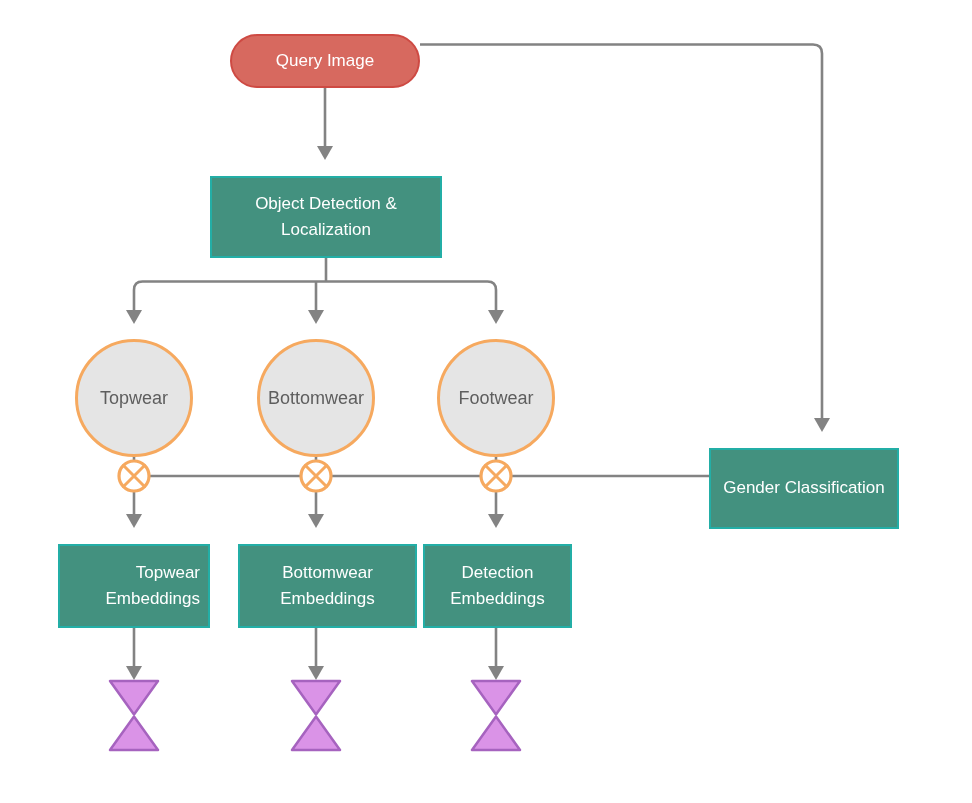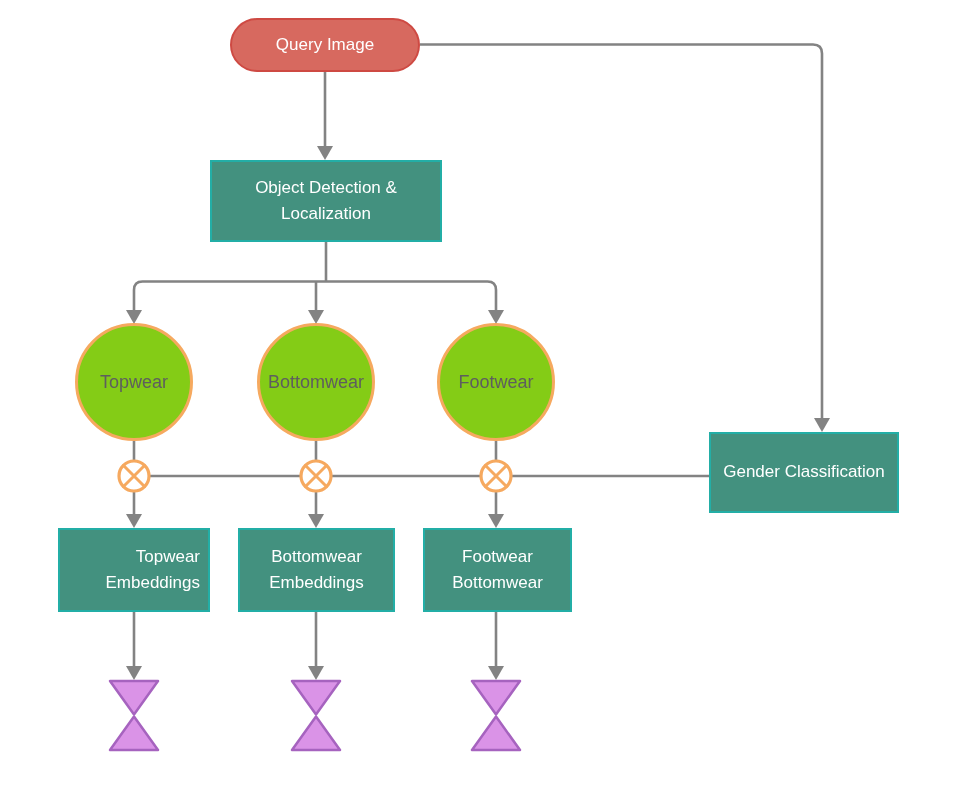--- a/index.html
+++ b/index.html
@@ -15,38 +15,38 @@
     position:relative;width:972px;height:803px;background:#ffffff;overflow:hidden;
     font-family:"Liberation Sans",sans-serif;
   }
   .layer{position:absolute;left:0;top:0;}
   .line{stroke:var(--connector-gray);stroke-width:2.6;fill:none;}
   .arrow{fill:var(--connector-gray);stroke:none;}
   .mult-c{fill:#ffffff;stroke:var(--orange);stroke-width:3.2;}
   .mult-x{stroke:var(--orange);stroke-width:3;fill:none;stroke-linecap:round;}
   .hg{fill:var(--purple-fill);stroke:var(--purple-border);stroke-width:2.5;stroke-linejoin:round;}
   .node{position:absolute;display:flex;align-items:center;justify-content:center;
-        text-align:center;box-sizing:border-box;}
+        text-align:center;box-sizing:border-box;margin-top:16px;}
   .pill{
     left:230px;top:18px;width:190px;height:54px;border-radius:28px;
     background:var(--red-fill);border:2px solid var(--red-border);
     color:#ffffff;font-size:17px;
   }
   .tealbox{
     background:var(--teal-fill);border:2px solid var(--teal-border);
     color:#ffffff;font-size:17px;line-height:1.55;padding:4px 8px;
   }
   .objdet{left:210px;top:160px;width:232px;height:82px;}
   .gender{left:709px;top:432px;width:190px;height:81px;}
   .emb1{left:58px;top:528px;width:152px;height:84px;text-align:right;}
-  .emb2{left:238px;top:528px;width:157px;height:84px;}
+  .emb2{left:238px;top:528px;width:179px;height:84px;}
   .emb3{left:423px;top:528px;width:149px;height:84px;}
   .circle{
     top:323px;width:118px;height:118px;border-radius:50%;
-    background:#84cc16;border:3px solid var(--orange);
+    background:#e5e5e5;border:3px solid var(--orange);
     color:var(--circle-text);font-size:18px;
   }
   .circ1{left:75px;} .circ2{left:257px;} .circ3{left:437px;}
   .caption{
     position:absolute;left:211px;top:778px;width:220px;text-align:center;
     color:var(--caption-text);font-size:19px;
   }
 </style>
 </head>
 <body>
@@ -133,17 +133,17 @@
     <span>Gender Classification</span>
   </div>
 
   <div class="node tealbox emb1">
     <span>Topwear Embeddings</span>
   </div>
   <div class="node tealbox emb2">
     <span>Bottomwear Embeddings</span>
   </div>
   <div class="node tealbox emb3">
-    <span>Footwear Bottomwear</span>
+    <span>Detection Embeddings</span>
   </div>
 
 
 </div>
 
 </body></html>

